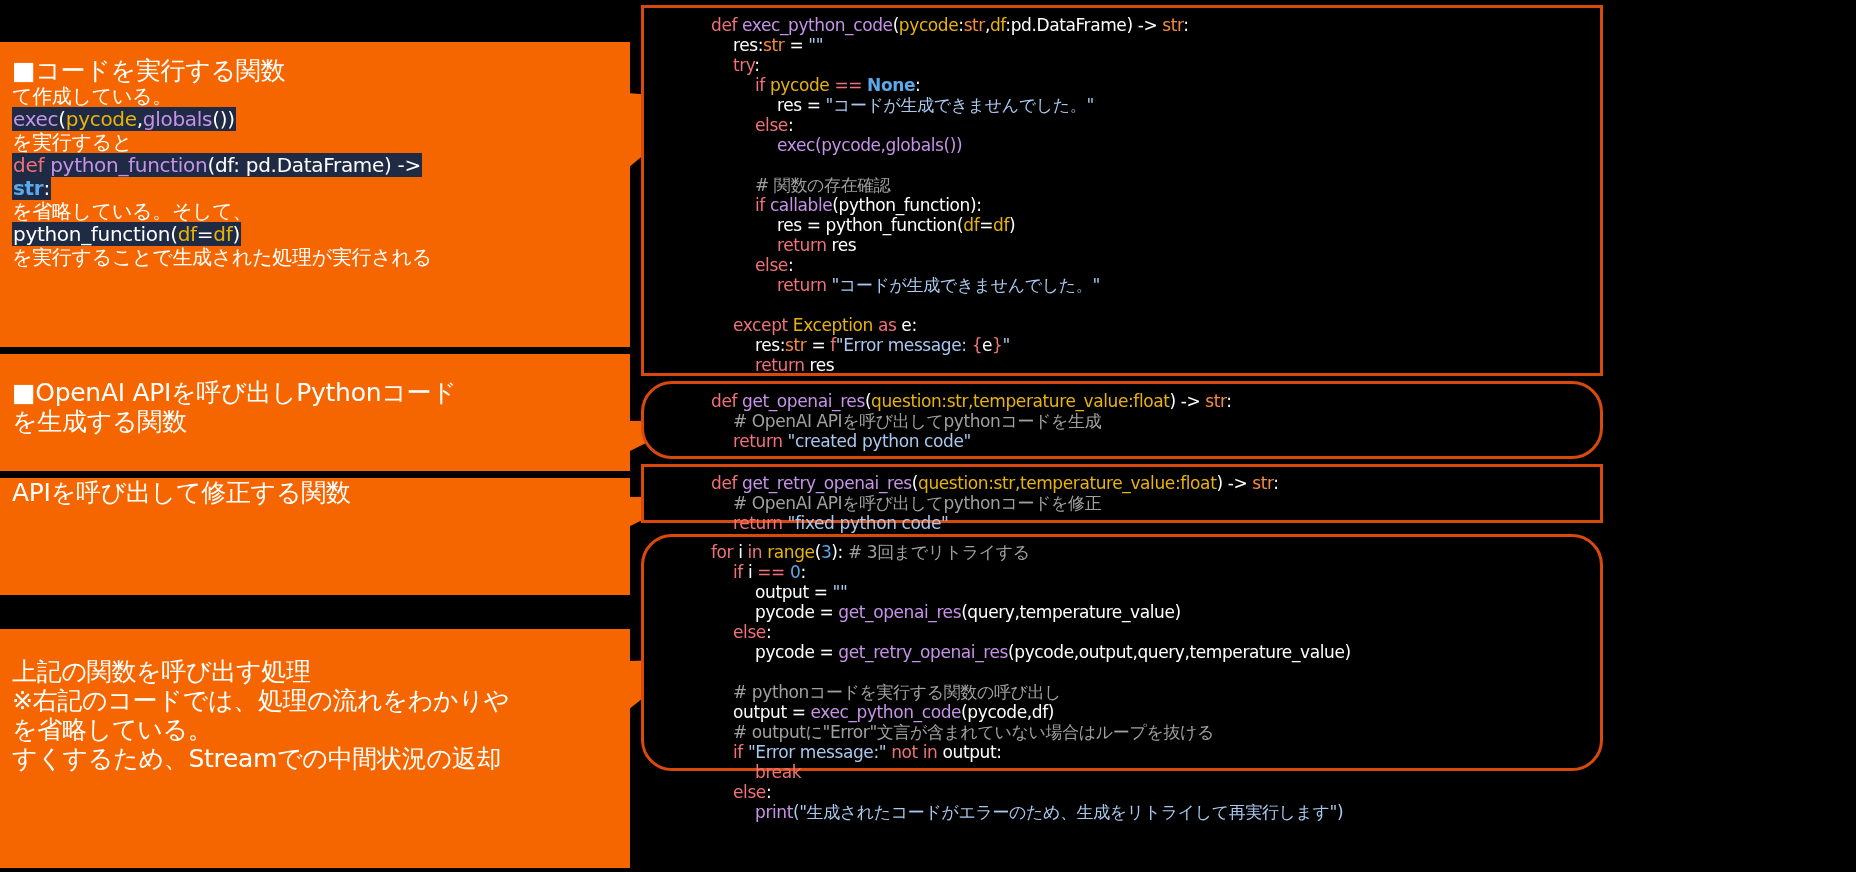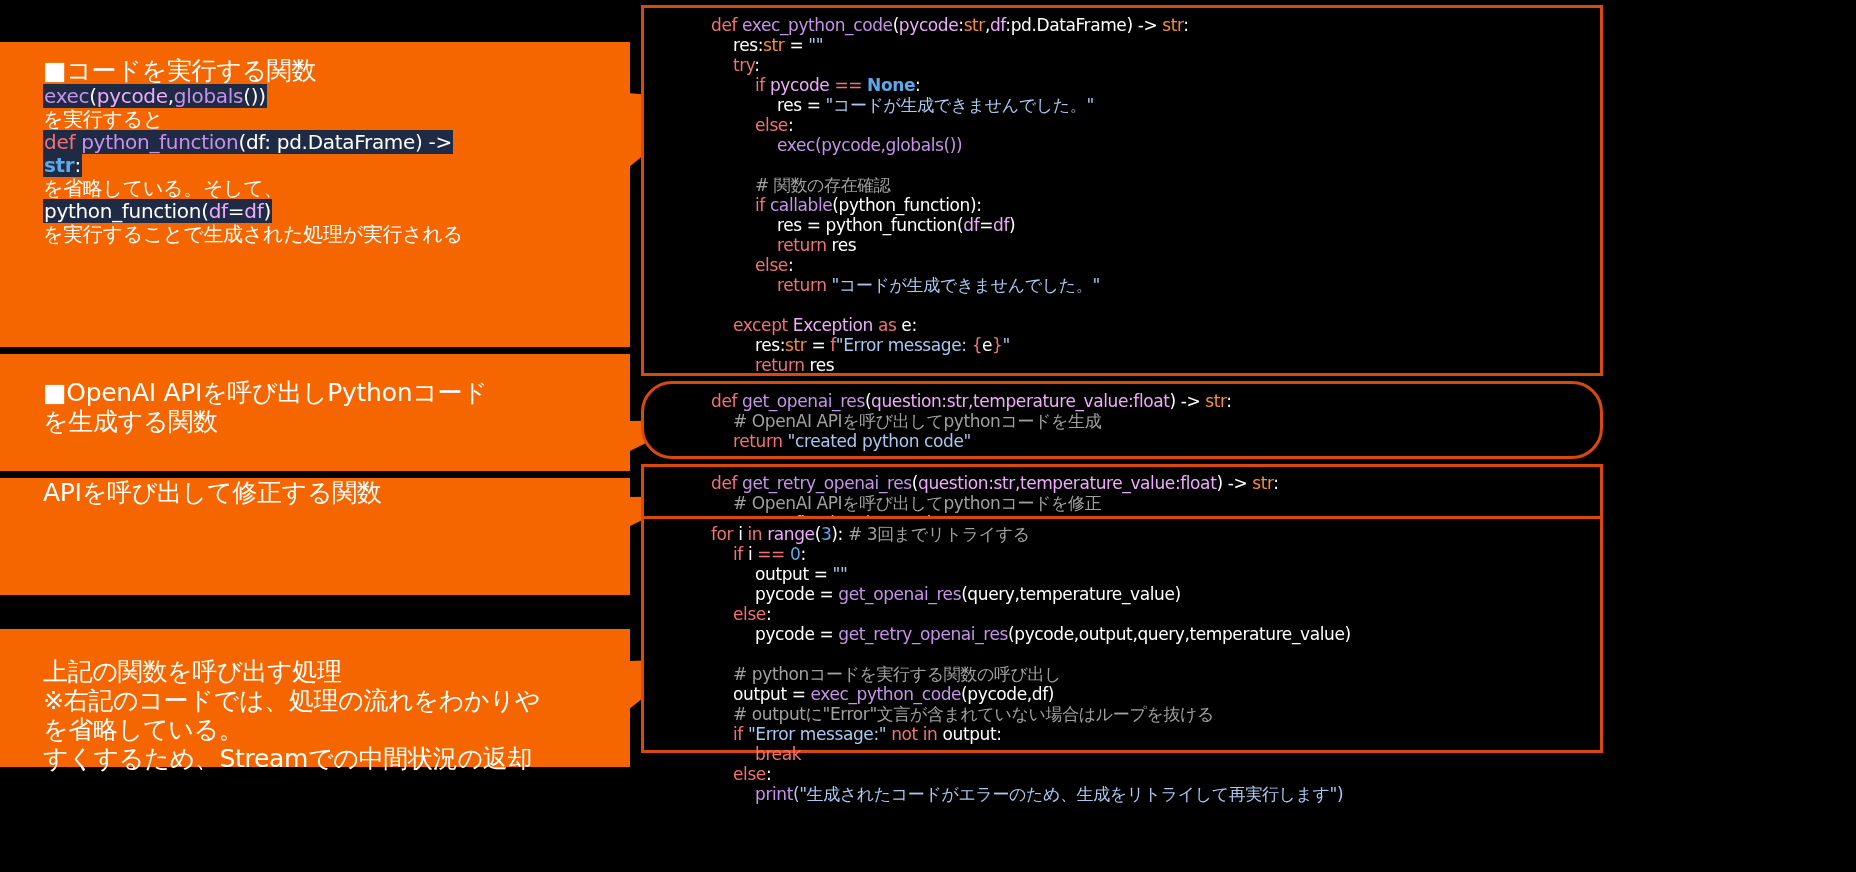--- a/index.html
+++ b/index.html
@@ -2,72 +2,73 @@
 <html><head>
 <meta charset="utf-8">
 <style>
   html, body { margin: 0; padding: 0; }
   body {
     width: 1856px; height: 872px; background: #000000; position: relative; overflow: hidden;
     font-family: "DejaVu Sans", "Liberation Sans", sans-serif;
   }
   .callout {
     position: absolute; left: 0; width: 630px; background: #f56600; color: #ffffff;
-    box-sizing: border-box; padding-left: 43px;
+    box-sizing: border-box; padding-left: 12px;
   }
   .pointer { position: absolute; left: 0; top: 0; overflow: visible; }
   .callout-text { font-size: 25px; line-height: 29px; letter-spacing: -0.3px; }
   .callout-body { font-size: 20px; line-height: 23px; letter-spacing: -0.3px; }
   .hl { background: #1f2b44; padding: 0 1px; }
   .codebox {
     position: absolute; left: 641px; width: 962px; box-sizing: border-box;
     border: 3px solid #d9490e; background: #000;
   }
   .code {
     position: absolute; left: 67px; font-size: 17px; line-height: 20px;
     white-space: pre; color: #ffffff; letter-spacing: -0.4px;
     font-family: "DejaVu Sans", "Liberation Sans", sans-serif;
   }
   .code .line { height: 20px; display: block; }
   .t-kw { color: #f07178; }
   .t-fn { color: #c792ea; }
   .t-ty { color: #f78c3c; }
-  .t-par { color: #f0abfc; }
+  .t-par { color: #eab308; }
   .t-str { color: #a8c8ef; }
   .t-num { color: #5aa9ea; }
   .t-cm { color: #a0a0a0; }
   .t-pl { color: #ffffff; }
   .t-const { color: #5aa9ea; font-weight: bold; }
 </style>
 </head>
 <body>
 
 <div class="callout" style="top:42px;height:305px;">
   <div class="callout-text" style="margin-top:14px;">■コードを実行する関数</div>
   <div class="callout-body" id="callout0-body">
+      <div>て作成している。</div>
       <div><span class="hl"><span class="t-fn">exec</span><span class="t-pl">(</span><span class="t-par">pycode</span><span class="t-pl">,</span><span class="t-fn">globals</span><span class="t-pl">())</span></span></div>
       <div>を実行すると</div>
       <div><span class="hl"><span class="t-kw">def</span><span class="t-pl"> </span><span class="t-fn">python_function</span><span class="t-pl">(df: pd.DataFrame) -&gt; </span></span></div>
       <div><span class="hl"><span class="t-const">str</span><span class="t-pl">:</span></span></div>
       <div>を省略している。そして、</div>
       <div><span class="hl"><span class="t-pl">python_function(</span><span class="t-par">df</span><span class="t-pl">=</span><span class="t-par">df</span><span class="t-pl">)</span></span></div>
       <div>を実行することで生成された処理が実行される</div>
     </div>
 </div>
 
 <div class="callout" style="top:354px;height:117px;">
   <div class="callout-text" style="margin-top:24px;">■OpenAI APIを呼び出しPythonコード</div>
   <div class="callout-text">を生成する関数</div>
 </div>
 
 <div class="callout" style="top:478px;height:117px;">
   <div class="callout-text">APIを呼び出して修正する関数</div>
 </div>
 
-<div class="callout" style="top:629px;height:138px;">
+<div class="callout" style="top:629px;height:239px;">
   <div class="callout-text" style="margin-top:28px;">上記の関数を呼び出す処理</div>
   <div class="callout-text">※右記のコードでは、処理の流れをわかりや</div>
   <div class="callout-text">を省略している。</div>
   <div class="callout-text">すくするため、Streamでの中間状況の返却</div>
 </div>
 
 <svg class="pointer" width="1856" height="872">
   <polygon points="628,93 710,100 628,168" fill="#f56600"></polygon>
   <polygon points="628,421 692,420 628,452" fill="#f56600"></polygon>
   <polygon points="628,497 692,496 628,527" fill="#f56600"></polygon>
@@ -76,15 +77,15 @@
 
 <div class="codebox" style="top:5px;height:371px;">
   <div class="code" style="top:7px;"><span class="line" style="padding-left: 0px;"><span class="t-kw">def </span><span class="t-fn">exec_python_code</span><span class="t-pl">(</span><span class="t-par">pycode</span><span class="t-pl">:</span><span class="t-ty">str</span><span class="t-pl">,</span><span class="t-par">df</span><span class="t-pl">:pd.DataFrame) -&gt; </span><span class="t-ty">str</span><span class="t-pl">:</span></span><span class="line" style="padding-left: 22px;"><span class="t-pl">res:</span><span class="t-ty">str</span><span class="t-pl"> = </span><span class="t-str">""</span></span><span class="line" style="padding-left: 22px;"><span class="t-kw">try</span><span class="t-pl">:</span></span><span class="line" style="padding-left: 44px;"><span class="t-kw">if </span><span class="t-par">pycode </span><span class="t-kw">== </span><span class="t-const">None</span><span class="t-pl">:</span></span><span class="line" style="padding-left: 66px;"><span class="t-pl">res = </span><span class="t-str">"コードが生成できませんでした。"</span></span><span class="line" style="padding-left: 44px;"><span class="t-kw">else</span><span class="t-pl">:</span></span><span class="line" style="padding-left: 66px;"><span class="t-fn">exec(pycode,globals())</span></span><span class="line" style="padding-left: 0px;"></span><span class="line" style="padding-left: 44px;"><span class="t-cm"># 関数の存在確認</span></span><span class="line" style="padding-left: 44px;"><span class="t-kw">if </span><span class="t-fn">callable</span><span class="t-pl">(python_function):</span></span><span class="line" style="padding-left: 66px;"><span class="t-pl">res = python_function(</span><span class="t-par">df</span><span class="t-pl">=</span><span class="t-par">df</span><span class="t-pl">)</span></span><span class="line" style="padding-left: 66px;"><span class="t-kw">return </span><span class="t-pl">res</span></span><span class="line" style="padding-left: 44px;"><span class="t-kw">else</span><span class="t-pl">:</span></span><span class="line" style="padding-left: 66px;"><span class="t-kw">return </span><span class="t-str">"コードが生成できませんでした。"</span></span><span class="line" style="padding-left: 0px;"></span><span class="line" style="padding-left: 22px;"><span class="t-kw">except </span><span class="t-par">Exception </span><span class="t-kw">as </span><span class="t-pl">e:</span></span><span class="line" style="padding-left: 44px;"><span class="t-pl">res:</span><span class="t-ty">str</span><span class="t-pl"> = </span><span class="t-kw">f</span><span class="t-str">"Error message: </span><span class="t-kw">{</span><span class="t-pl">e</span><span class="t-kw">}</span><span class="t-str">"</span></span><span class="line" style="padding-left: 44px;"><span class="t-kw">return </span><span class="t-pl">res</span></span></div>
 </div>
 <div class="codebox" style="top:381px;height:78px;border-radius:31px;">
   <div class="code" style="top:7px;"><span class="line" style="padding-left: 0px;"><span class="t-kw">def </span><span class="t-fn">get_openai_res</span><span class="t-pl">(</span><span class="t-par">question:str,temperature_value:float</span><span class="t-pl">) -&gt; </span><span class="t-ty">str</span><span class="t-pl">:</span></span><span class="line" style="padding-left: 22px;"><span class="t-cm"># OpenAI APIを呼び出してpythonコードを生成</span></span><span class="line" style="padding-left: 22px;"><span class="t-kw">return </span><span class="t-str">"created python code"</span></span></div>
 </div>
 <div class="codebox" style="top:464px;height:59px;">
   <div class="code" style="top:6px;"><span class="line" style="padding-left: 0px;"><span class="t-kw">def </span><span class="t-fn">get_retry_openai_res</span><span class="t-pl">(</span><span class="t-par">question:str,temperature_value:float</span><span class="t-pl">) -&gt; </span><span class="t-ty">str</span><span class="t-pl">:</span></span><span class="line" style="padding-left: 22px;"><span class="t-cm"># OpenAI APIを呼び出してpythonコードを修正</span></span><span class="line" style="padding-left: 22px;"><span class="t-kw">return </span><span class="t-str">"fixed python code"</span></span></div>
 </div>
-<div class="codebox" style="top:516px;height:237px;">
+<div class="codebox" style="top:534px;height:237px;border-radius:31px;">
   <div class="code" style="top:5px;"><span class="line" style="padding-left: 0px;"><span class="t-kw">for </span><span class="t-pl">i </span><span class="t-kw">in </span><span class="t-par">range</span><span class="t-pl">(</span><span class="t-num">3</span><span class="t-pl">): </span><span class="t-cm"># 3回までリトライする</span></span><span class="line" style="padding-left: 22px;"><span class="t-kw">if </span><span class="t-pl">i </span><span class="t-kw">== </span><span class="t-num">0</span><span class="t-pl">:</span></span><span class="line" style="padding-left: 44px;"><span class="t-pl">output = </span><span class="t-str">""</span></span><span class="line" style="padding-left: 44px;"><span class="t-pl">pycode = </span><span class="t-fn">get_openai_res</span><span class="t-pl">(query,temperature_value)</span></span><span class="line" style="padding-left: 22px;"><span class="t-kw">else</span><span class="t-pl">:</span></span><span class="line" style="padding-left: 44px;"><span class="t-pl">pycode = </span><span class="t-fn">get_retry_openai_res</span><span class="t-pl">(pycode,output,query,temperature_value)</span></span><span class="line" style="padding-left: 0px;"></span><span class="line" style="padding-left: 22px;"><span class="t-cm"># pythonコードを実行する関数の呼び出し</span></span><span class="line" style="padding-left: 22px;"><span class="t-pl">output = </span><span class="t-fn">exec_python_code</span><span class="t-pl">(pycode,df)</span></span><span class="line" style="padding-left: 22px;"><span class="t-cm"># outputに"Error"文言が含まれていない場合はループを抜ける</span></span><span class="line" style="padding-left: 22px;"><span class="t-kw">if </span><span class="t-str">"Error message:" </span><span class="t-kw">not in </span><span class="t-pl">output:</span></span><span class="line" style="padding-left: 44px;"><span class="t-kw">break</span></span><span class="line" style="padding-left: 22px;"><span class="t-kw">else</span><span class="t-pl">:</span></span><span class="line" style="padding-left: 44px;"><span class="t-fn">print</span><span class="t-str">("生成されたコードがエラーのため、生成をリトライして再実行します")</span></span></div>
 </div>
 
 </body></html>

